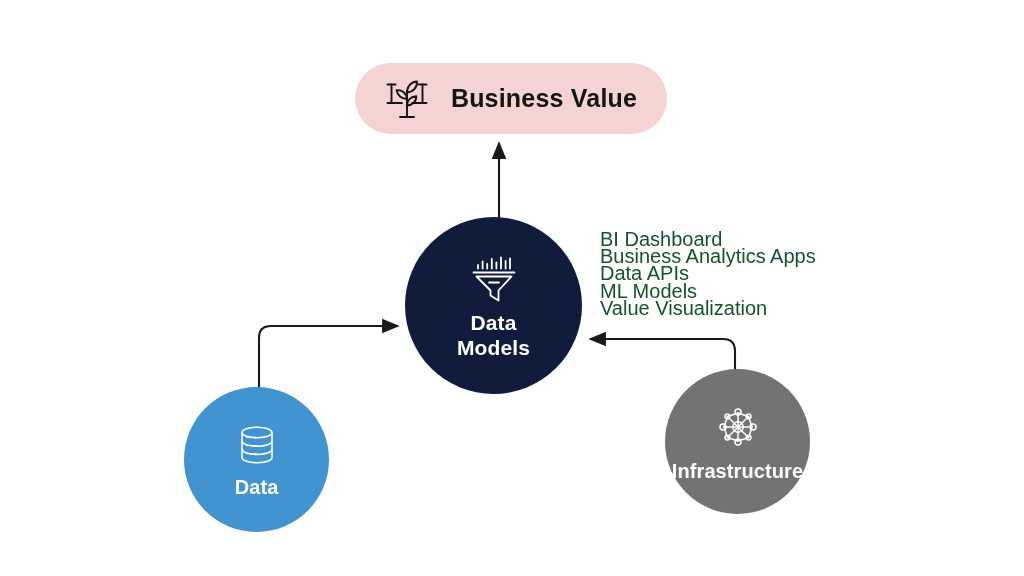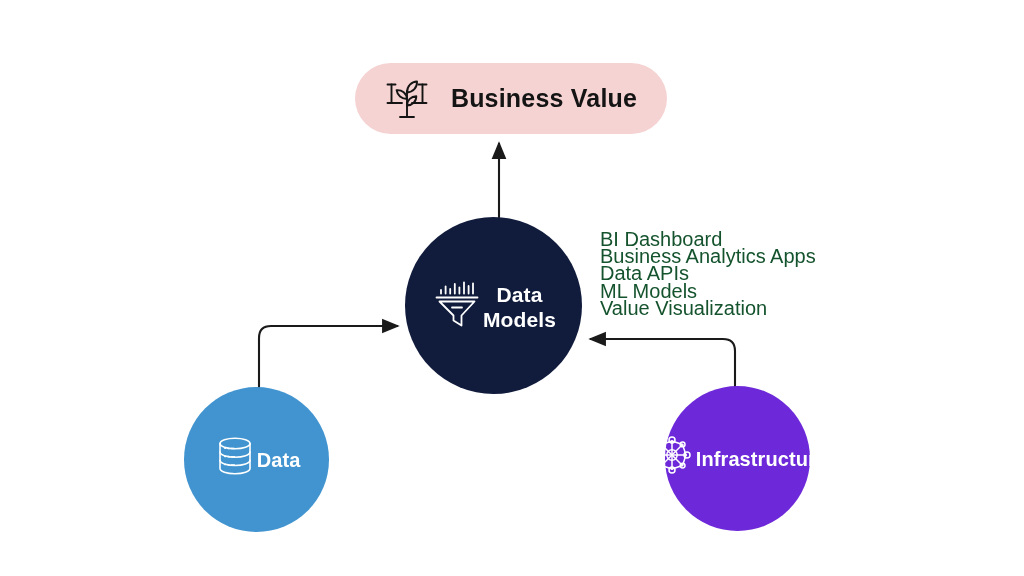--- a/index.html
+++ b/index.html
@@ -61,21 +61,21 @@
     color: #141414;
     letter-spacing: 0.2px;
     white-space: nowrap;
   }
 
   
   .circle-node {
     position: absolute;
     border-radius: 50%;
     display: flex;
-    flex-direction: row;
+    flex-direction: column;
     align-items: center;
     justify-content: center;
     box-sizing: border-box;
   }
 
   #data-product-node {
     left: 405px;
     top: 217px;
     width: 177px;
     height: 177px;
@@ -99,24 +99,24 @@
   #data-node {
     left: 184px;
     top: 387px;
     width: 145px;
     height: 145px;
     background: #4194cf;
     padding-top: 2px;
   }
   #infrastructure-node {
     left: 665px;
-    top: 386px;
+    top: 369px;
     width: 145px;
     height: 145px;
-    background: #6d28d9;
+    background: #737373;
     padding-top: 2px;
   }
   .circle-node .node-icon {
     line-height: 0;
     margin-bottom: 9px;
   }
   .circle-label-blue {
     font-family: "Liberation Sans", sans-serif;
     font-size: 20px;
     font-weight: bold;

